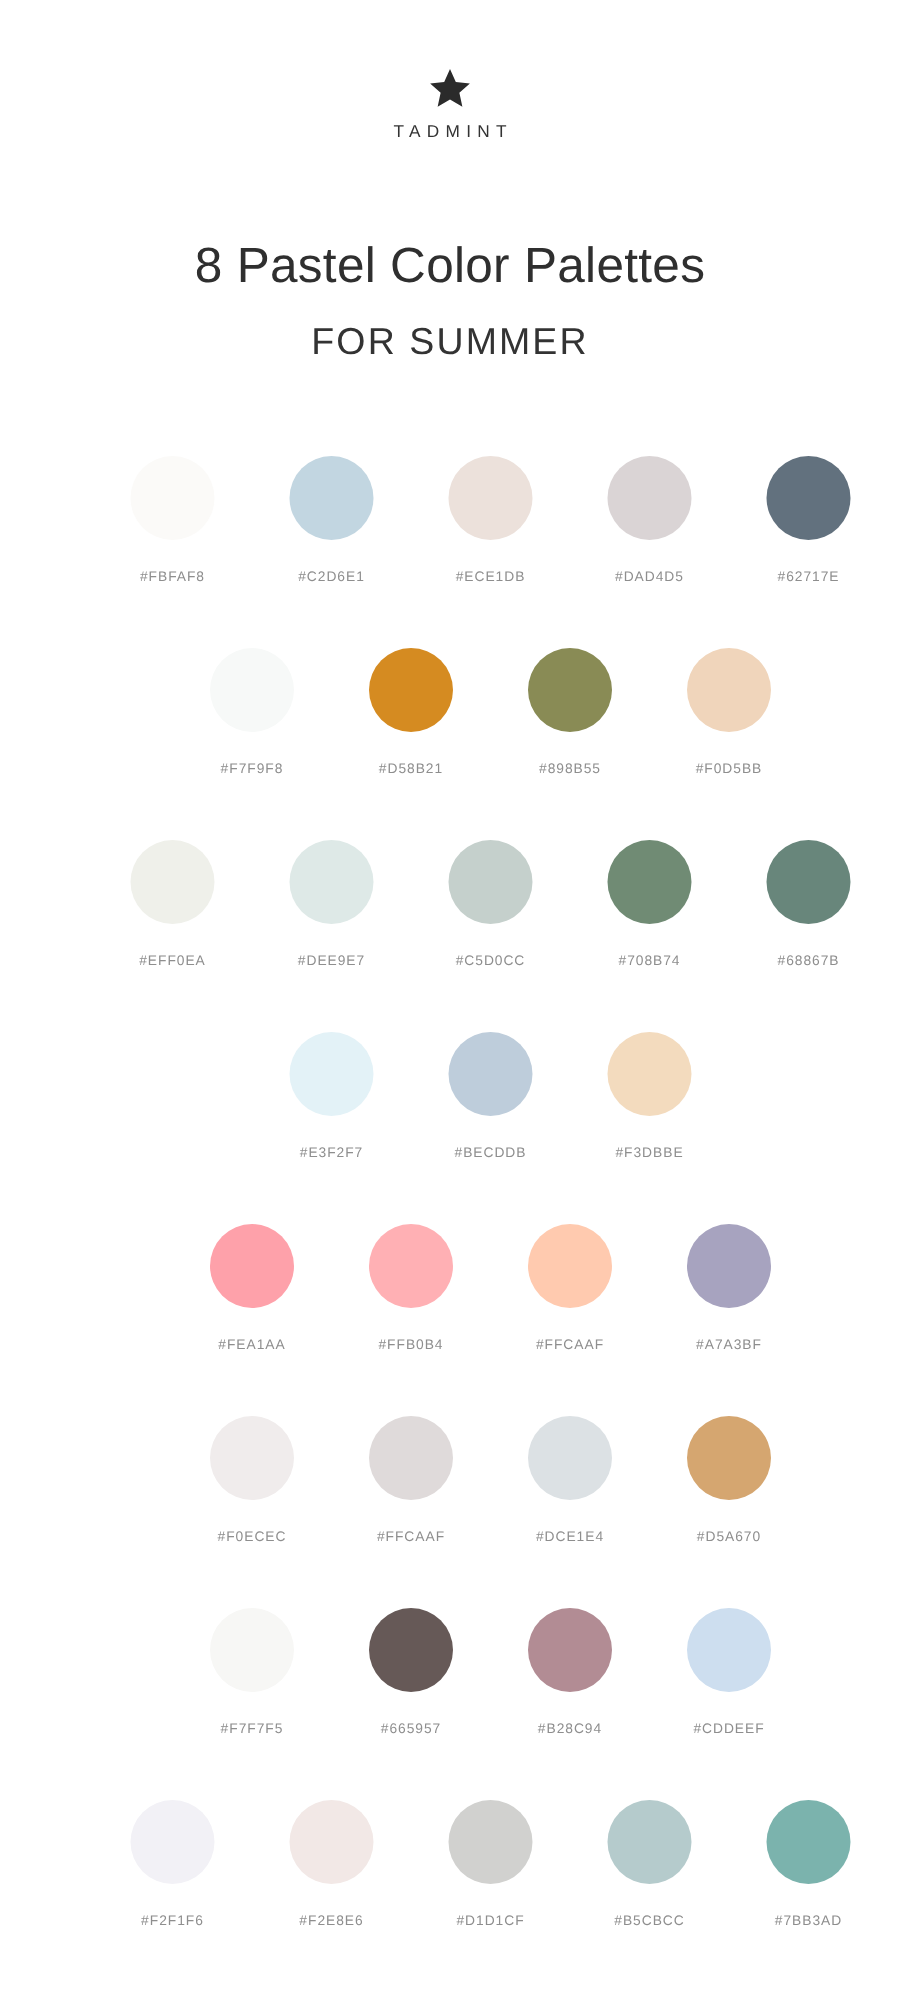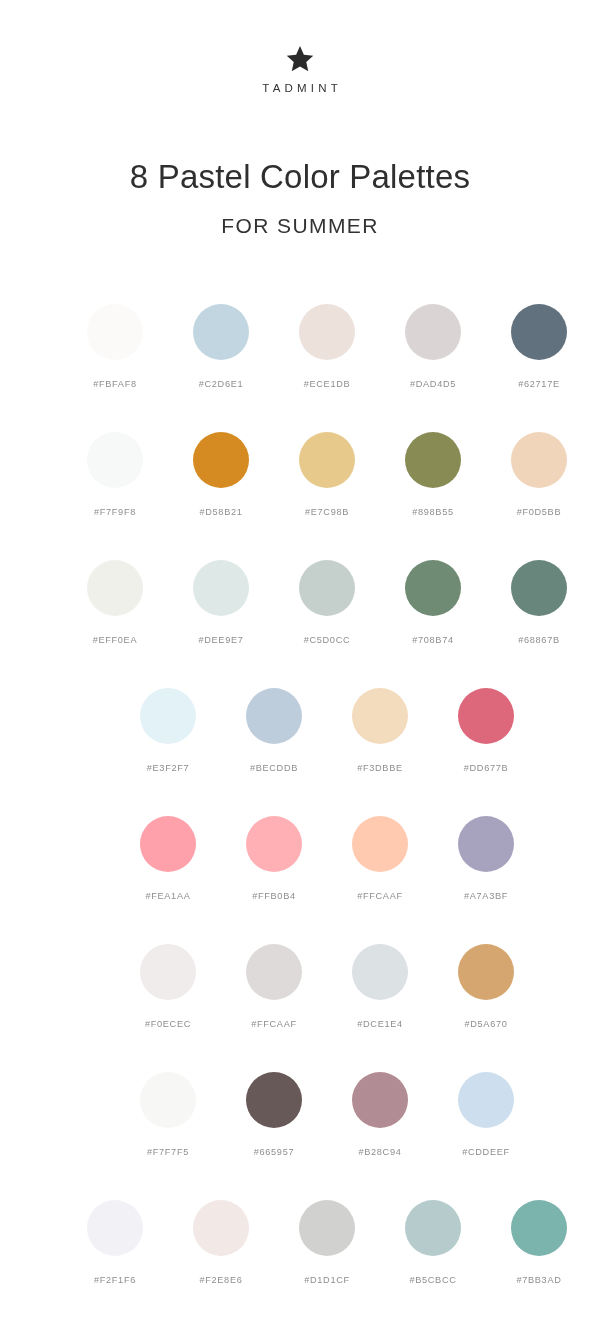--- a/index.html
+++ b/index.html
@@ -55,21 +55,21 @@
     font-weight: 300;
     letter-spacing: 0.2px;
     color: #2f2f2f;
   }
   .subtitle {
     position: absolute;
     top: 214px;
     left: 0;
     width: 600px;
     text-align: center;
-    font-size: 21px;
+    font-size: 25px;
     font-weight: 300;
     letter-spacing: 1.4px;
     color: #333333;
   }
 
   
   .palette-grid {
     position: absolute;
     top: 304px;
     left: 0;
@@ -146,24 +146,20 @@
       <div class="palette-row">
         <div class="swatch">
           <div class="swatch-circle" style="background: rgb(247, 249, 248);"></div>
           <div class="swatch-label">#F7F9F8</div>
         </div>
         <div class="swatch">
           <div class="swatch-circle" style="background: rgb(213, 139, 33);"></div>
           <div class="swatch-label">#D58B21</div>
         </div>
         <div class="swatch">
-          <div class="swatch-circle" style="background: rgb(231, 201, 139);"></div>
-          <div class="swatch-label">#E7C98B</div>
-        </div>
-        <div class="swatch">
           <div class="swatch-circle" style="background: rgb(137, 139, 85);"></div>
           <div class="swatch-label">#898B55</div>
         </div>
         <div class="swatch">
           <div class="swatch-circle" style="background: rgb(240, 213, 187);"></div>
           <div class="swatch-label">#F0D5BB</div>
         </div>
       </div>
       <div class="palette-row">
         <div class="swatch">
@@ -193,24 +189,20 @@
           <div class="swatch-label">#E3F2F7</div>
         </div>
         <div class="swatch">
           <div class="swatch-circle" style="background: rgb(190, 205, 219);"></div>
           <div class="swatch-label">#BECDDB</div>
         </div>
         <div class="swatch">
           <div class="swatch-circle" style="background: rgb(243, 219, 190);"></div>
           <div class="swatch-label">#F3DBBE</div>
         </div>
-        <div class="swatch">
-          <div class="swatch-circle" style="background: rgb(221, 103, 123);"></div>
-          <div class="swatch-label">#DD677B</div>
-        </div>
       </div>
       <div class="palette-row">
         <div class="swatch">
           <div class="swatch-circle" style="background: rgb(254, 161, 170);"></div>
           <div class="swatch-label">#FEA1AA</div>
         </div>
         <div class="swatch">
           <div class="swatch-circle" style="background: rgb(255, 176, 180);"></div>
           <div class="swatch-label">#FFB0B4</div>
         </div>

